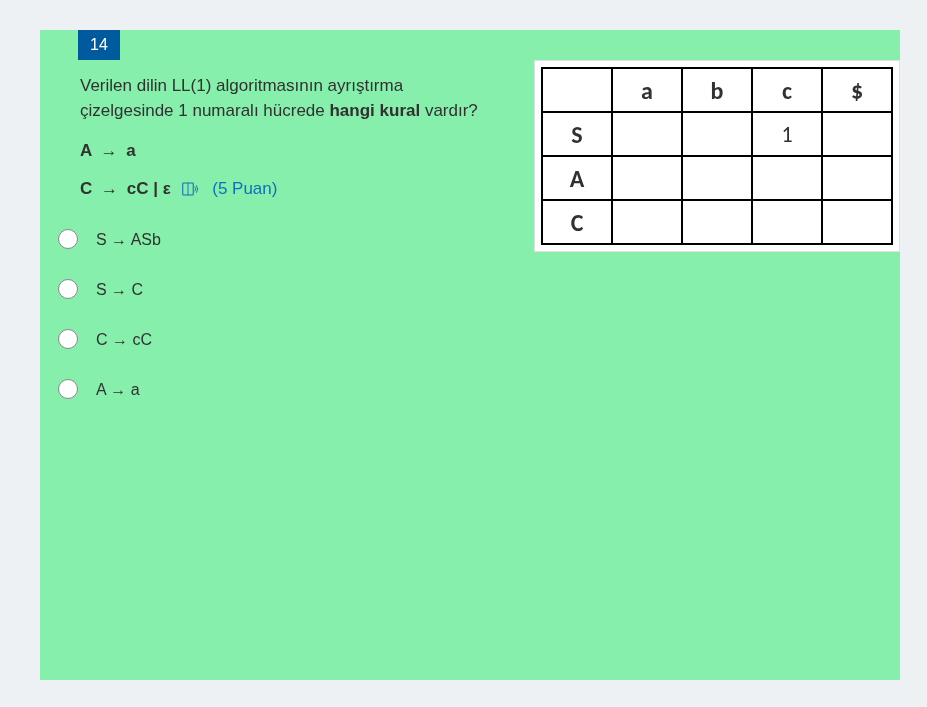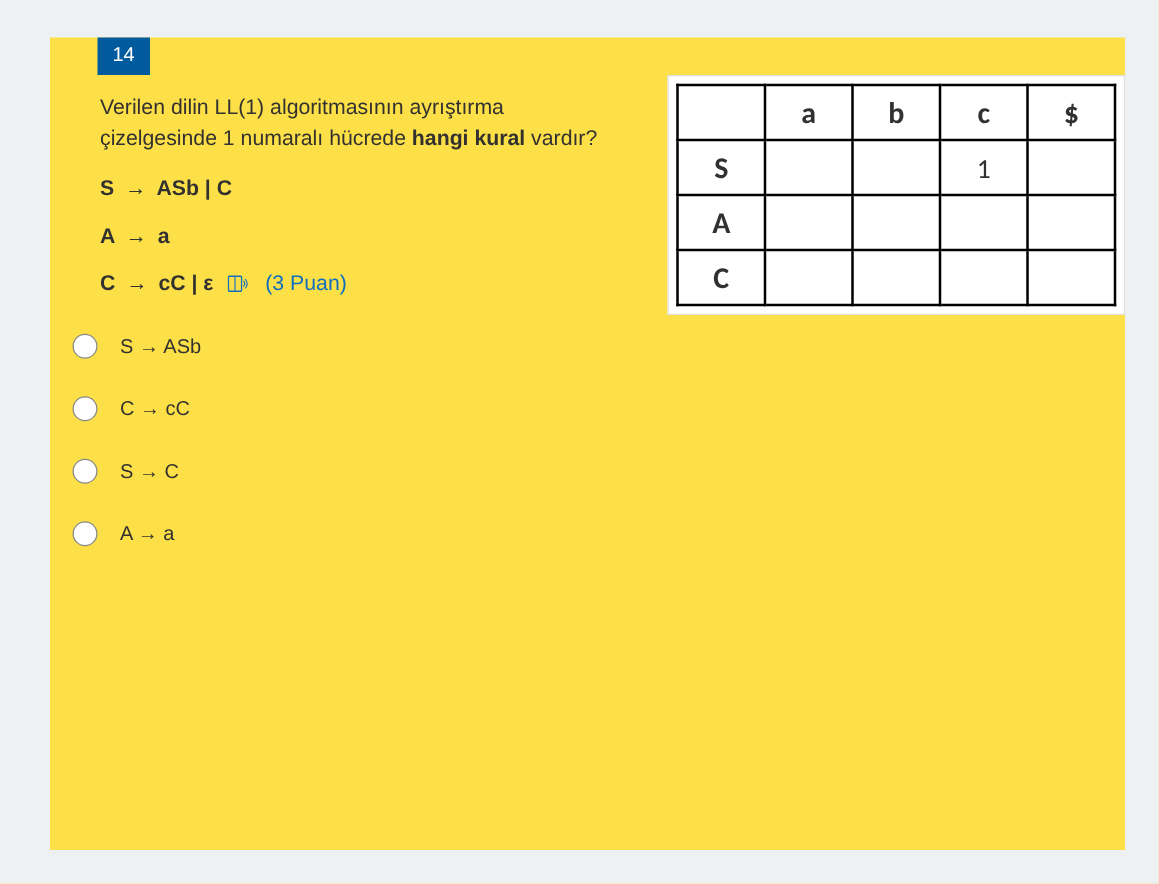--- a/index.html
+++ b/index.html
@@ -5,21 +5,21 @@
     * { box-sizing: border-box; margin: 0; padding: 0; }
     body {
       font-family: 'Segoe UI', Tahoma, sans-serif;
       background: #eef1f4;
       width: 927px;
       height: 707px;
       padding: 30px 0 0 40px;
       color: #323130;
     }
     .card {
-      background: #fde047;
+      background: #86efac;
       width: 860px;
       padding: 0;
       position: relative;
       min-height: 650px;
     }
     .qnum {
       background: #005a9e;
       color: #fff;
       display: inline-block;
       padding: 6px 12px;
@@ -95,57 +95,52 @@
   <div class="qnum">14</div>
 
   <div class="qtext-wrap">
     <p>
       <span>Verilen dilin LL(1) algoritmasının ayrıştırma çizelgesinde 1 numaralı hücrede </span><strong>hangi kural</strong><span> vardır?</span>
     </p>
   </div>
 
   <div class="grammar">
     <p>
-      <span>S</span>
-      <span class="arrow">→</span>
-      <span>ASb | C</span>
-    </p>
-    <p>
       <span>A</span>
       <span class="arrow">→</span>
       <span>a</span>
     </p>
     <p>
       <span>C</span>
       <span class="arrow">→</span>
       <span>cC | ε</span>
       <span class="immersive">
         <svg viewBox="0 0 24 18" width="18" height="14">
           <rect x="1" y="1" width="14" height="16" rx="1" fill="none" stroke="#106ebe" stroke-width="1.4"></rect>
           <line x1="8" y1="1" x2="8" y2="17" stroke="#106ebe" stroke-width="1.2"></line>
           <path d="M17 6 Q20 9 17 12" fill="none" stroke="#106ebe" stroke-width="1.2"></path>
           <path d="M19 4 Q23 9 19 14" fill="none" stroke="#106ebe" stroke-width="1.2"></path>
         </svg>
       </span>
-      <span class="points">(3 Puan)</span>
+      <span class="points">(5 Puan)</span>
     </p>
   </div>
 
   <div class="options">
     <div class="option">
       <div class="radio"></div>
       <span class="option-label">S → ASb</span>
     </div>
     <div class="option">
       <div class="radio"></div>
-      <span class="option-label">C → cC</span>
+      <span class="option-label">S →  C</span>
     </div>
     <div class="option">
       <div class="radio"></div>
-      <span class="option-label">S →  C</span>
+      <span class="option-label">C → cC</span>
     </div>
     <div class="option">
       <div class="radio"></div>
       <span class="option-label">A →  a</span>
     </div>
   </div>
 
   <div class="tablebox">
     <table class="parse">
       <tbody>

